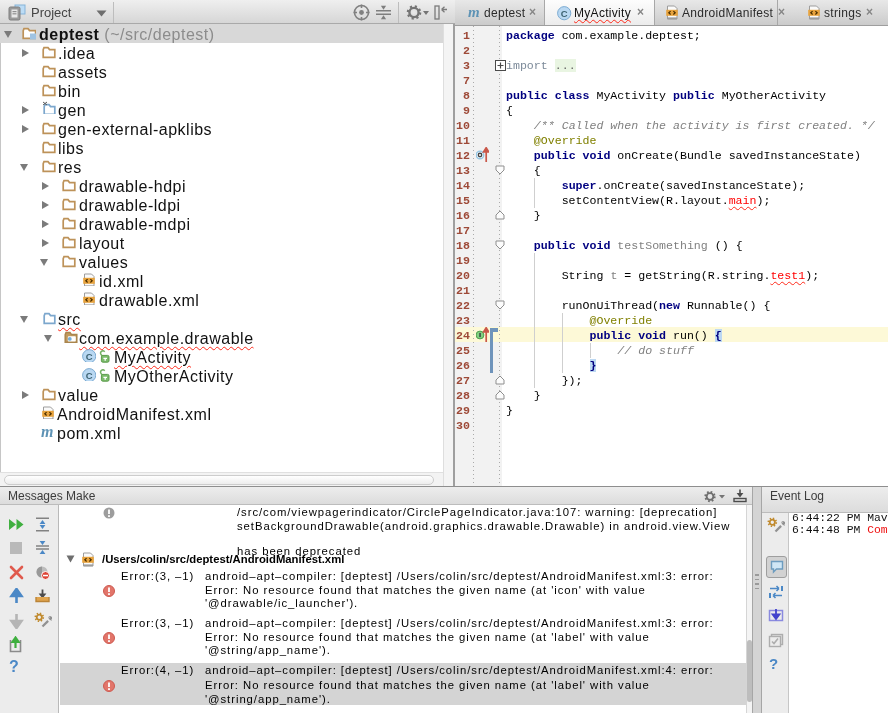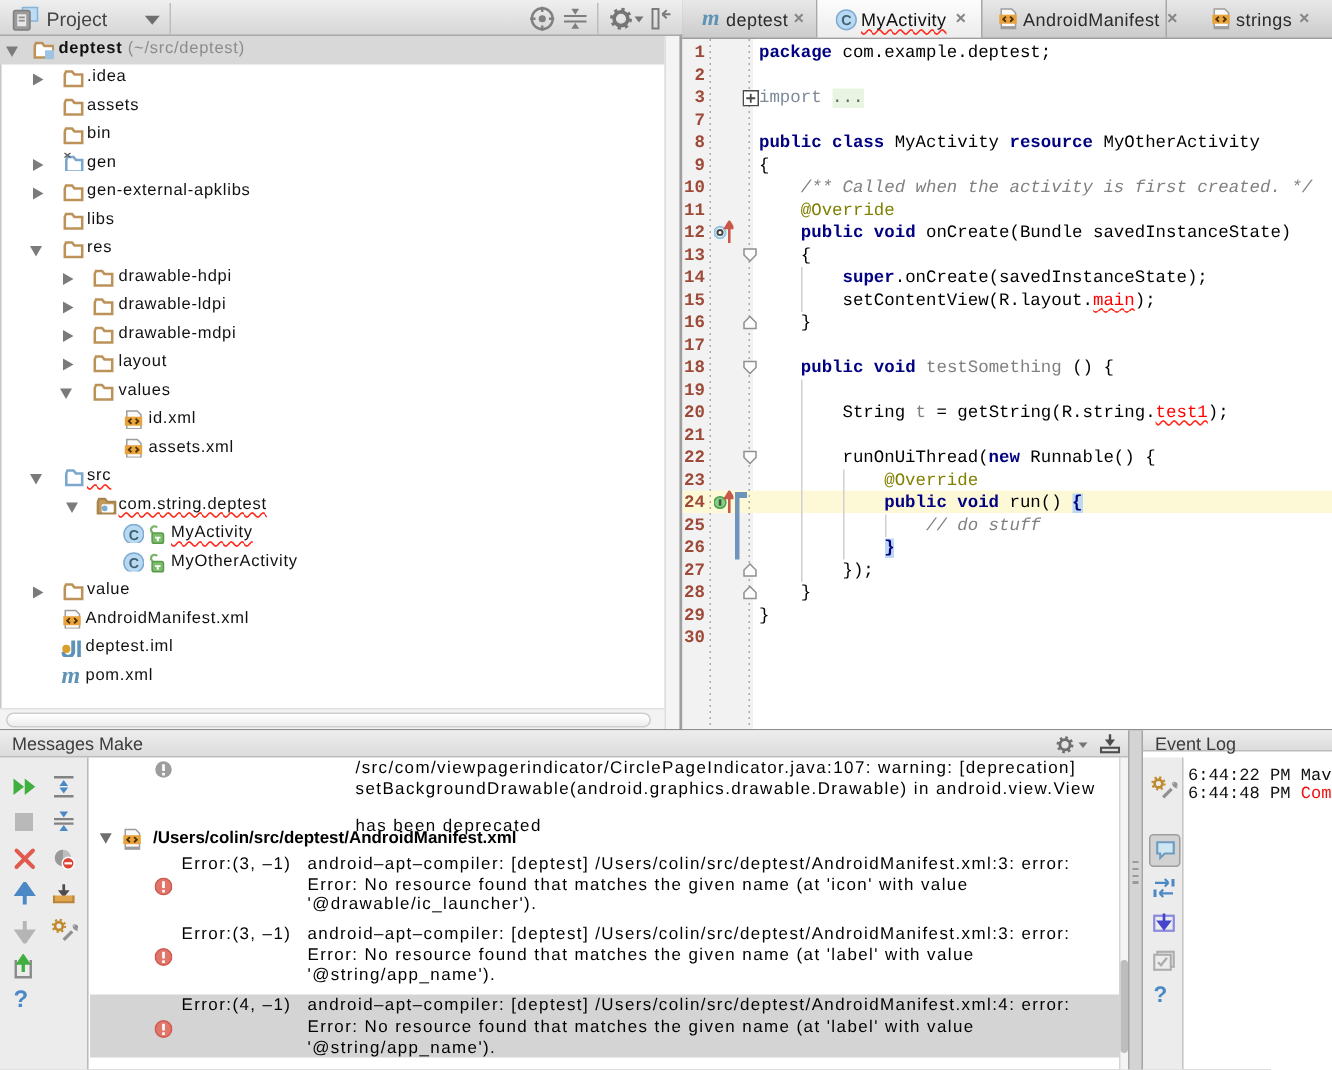--- a/index.html
+++ b/index.html
@@ -9,21 +9,21 @@
   #stage { position:relative; width:888px; height:713px; }
 
   
   #projHeader { left:0; top:0; width:455px; height:24px;
     background:linear-gradient(#efefef,#d6d6d6); border-bottom:1px solid #a9a9a9; }
   #projHeader .vsep { position:absolute; top:2px; width:1px; height:21px; background:#bdbdbd; }
   #projTitle { position:absolute; left:31px; top:5px; font-size:13px; color:#444; }
   #tree { left:0; top:24px; width:443px; height:448px; overflow:hidden; }
   #treeWhite { left:0; top:24px; width:443px; height:448px; background:#fff; }
   .trow { position:relative; height:19px; width:443px; }
-  .trow .lbl { position:absolute; top:2px; font-size:11px; color:#111; white-space:nowrap; letter-spacing:0.5px; }
+  .trow .lbl { position:absolute; top:2px; font-size:16px; color:#111; white-space:nowrap; letter-spacing:0.5px; }
   .trow .gray { color:#8c8c8c; }
   .arr { position:absolute; top:6px; width:0; height:0; }
   .arr.closed { border-left:7px solid #7b7b7b; border-top:4.5px solid transparent; border-bottom:4.5px solid transparent; }
   .arr.open { border-top:7px solid #7b7b7b; border-left:4.5px solid transparent; border-right:4.5px solid transparent; top:7px; }
   .ticon { position:absolute; top:3px; width:14px; height:13px; }
   .err-squiggle { text-decoration:underline; text-decoration-style:wavy; text-decoration-color:#ff2a1a; text-decoration-thickness:1px; text-underline-offset:2px; }
   #selRow { left:0; top:24px; width:443px; height:19px; background:#d8d8d8; }
   #treeScrollV { left:443px; top:24px; width:10px; height:463px; background:#f4f4f4; border-left:1px solid #dedede; }
   #treeScrollH { left:0px; top:472px; width:443px; height:15px; background:#f3f3f3; border-top:1px solid #e0e0e0; }
   #treeScrollH .thumb { position:absolute; left:4px; top:2px; width:430px; height:10px; background:linear-gradient(#ffffff,#ededed); border:1px solid #cdcdcd; border-radius:5px; }
@@ -59,21 +59,21 @@
   #msgPanel { left:0; top:487px; width:752px; height:226px; background:#fff; }
   #msgHeader { position:absolute; left:0; top:0; width:752px; height:18px;
     background:linear-gradient(#ededed,#dcdcdc); border-bottom:1px solid #bcbcbc; }
   #msgHeader .t { position:absolute; left:8px; top:2px; font-size:12px; color:#3c3c3c; }
   #msgTools { position:absolute; left:0; top:18px; width:59px; height:208px; background:#ececec; border-right:1px solid #b9b9b9; }
   #msgSel { position:absolute; left:60px; top:176px; width:686px; height:42px; background:#d4d4d4; }
   .mline { position:absolute; font-size:11.3px; color:#000; white-space:nowrap; letter-spacing:0.95px; }
   .mbold { font-weight:bold; letter-spacing:0 !important; }
 
   #elPanel { left:762px; top:487px; width:126px; height:226px; background:#fff; }
-  #elHeader { position:absolute; left:0; top:0; width:126px; height:14px;
+  #elHeader { position:absolute; left:0; top:0; width:126px; height:26px;
     background:linear-gradient(#ededed,#dcdcdc); border-bottom:1px solid #bcbcbc; }
   #elHeader .t { position:absolute; left:8px; top:2px; font-size:12px; color:#3c3c3c; }
   #elTools { position:absolute; left:0; top:18px; width:27px; height:208px; background:#ececec; border-right:1px solid #c6c6c6; }
   .eline { position:absolute; font-family:"Liberation Mono",monospace; font-size:11.4px; color:#111; white-space:nowrap; }
   #botSplit { left:752px; top:487px; width:10px; height:226px; background:#d4d4d4; border-left:1px solid #a6a6a6; border-right:1px solid #a6a6a6; }
 </style>
 </head>
 <body>
 <div id="stage">
 
@@ -180,37 +180,37 @@
         </svg>
         <span class="lbl" style="left:99px">id.xml</span>
       </div>
     <div class="trow">
         <svg class="ticon" style="left:82px;top:2px" width="14" height="16">
           <path d="M2.5 1 h7 l2.5 2.5 V14 h-9.5 z" fill="#fafafa" stroke="#9d9d9d"></path>
           <rect x="1.2" y="4.8" width="11.6" height="6" fill="#e8a33d"></rect>
           <path d="M5.6 6.1 L3.8 7.8 L5.6 9.5 M8.4 6.1 L10.2 7.8 L8.4 9.5" stroke="#4c3000" stroke-width="1.2" fill="none"></path>
           <rect x="2.5" y="12.4" width="9.5" height="1.8" fill="#9d9d9d"></rect>
         </svg>
-        <span class="lbl" style="left:99px">assets.xml</span>
+        <span class="lbl" style="left:99px">drawable.xml</span>
       </div>
     <div class="trow">
         <span class="arr open" style="left:20px"></span>
         <svg class="ticon" style="left:42px" width="14" height="13">
           <path d="M2.2 11.3 V3.6 L3 1.6 H7 L8.6 3.6 H12.8 V11.3 Z" fill="#fff" stroke="#7ca7cd" stroke-width="1.7"></path>
         </svg>
         <span class="lbl err-squiggle" style="left:58px">src</span>
       </div>
     <div class="trow">
         <span class="arr open" style="left:44px"></span>
         <svg class="ticon" style="left:64px" width="14" height="13">
           <path d="M1.2 11.3 V3.6 L2 1.6 H6 L7.6 3.6 H12.8 V11.3 Z" fill="#c19a5e" stroke="#a9854e" stroke-width="1.5"></path>
           <rect x="3.8" y="5.2" width="8" height="5.4" rx="0.8" fill="#fff"></rect>
           <circle cx="5.8" cy="7.9" r="1.9" fill="#79aed8"></circle>
         </svg>
-        <span class="lbl err-squiggle" style="left:79px">com.string.deptest</span>
+        <span class="lbl err-squiggle" style="left:79px">com.example.drawable</span>
       </div>
     <div class="trow">
         <svg class="ticon" style="left:82px;top:2px" width="15" height="15">
           <circle cx="7.2" cy="7.2" r="6.6" fill="#b9d8f2" stroke="#7cabd2"></circle>
           <text x="7.2" y="10.8" font-family="Liberation Sans" font-size="9.5" font-weight="bold" fill="#3c6272" text-anchor="middle">C</text>
         </svg>
         <svg class="ticon" style="left:98px;top:3px" width="13" height="13">
           <path d="M3.4 5.6 V3.8 a2.3 2.3 0 0 1 4.6 0" fill="none" stroke="#74b264" stroke-width="1.5" transform="rotate(-40 4.5 4.5)"></path>
           <rect x="3.4" y="5.4" width="7.6" height="6.8" rx="1.4" fill="#7cbc6c" stroke="#5a9a4a"></rect>
           <path d="M5.4 8.4 h3.6 M7.2 8.4 v2.4" stroke="#fff" stroke-width="1.3"></path>
@@ -237,28 +237,20 @@
         <span class="lbl" style="left:58px">value</span>
       </div>
     <div class="trow">
         <svg class="ticon" style="left:41px;top:2px" width="14" height="16">
           <path d="M2.5 1 h7 l2.5 2.5 V14 h-9.5 z" fill="#fafafa" stroke="#9d9d9d"></path>
           <rect x="1.2" y="4.8" width="11.6" height="6" fill="#e8a33d"></rect>
           <path d="M5.6 6.1 L3.8 7.8 L5.6 9.5 M8.4 6.1 L10.2 7.8 L8.4 9.5" stroke="#4c3000" stroke-width="1.2" fill="none"></path>
           <rect x="2.5" y="12.4" width="9.5" height="1.8" fill="#9d9d9d"></rect>
         </svg>
         <span class="lbl" style="left:57px">AndroidManifest.xml</span>
-      </div>
-    <div class="trow">
-        <svg class="ticon" style="left:41px;top:2px" width="14" height="14">
-          <path d="M7.8 2 v7.2 a3.4 3.4 0 0 1 -6.8 0.4" fill="none" stroke="#5e93b8" stroke-width="2.6"></path>
-          <line x1="11.7" y1="2" x2="11.7" y2="13.4" stroke="#5e93b8" stroke-width="2.4"></line>
-          <circle cx="3.2" cy="7.6" r="2.7" fill="#d99e2b"></circle>
-        </svg>
-        <span class="lbl" style="left:57px">deptest.iml</span>
       </div>
     <div class="trow">
         <svg class="ticon" style="left:41px;top:1px" width="16" height="15">
           <text x="0" y="12.5" font-family="Liberation Serif" font-size="16" font-weight="bold" font-style="italic" fill="#5e93b5">m</text>
         </svg>
         <span class="lbl" style="left:57px">pom.xml</span>
       </div>
   </div>
   <div class="abs" id="treeScrollV"></div>
   <div class="abs" id="treeScrollH">
@@ -370,21 +362,21 @@
 25
 26
 27
 28
 29
 30</pre>
     <pre id="code"><span class="kw">package</span> com.example.deptest;
 
 <span style="color:#7c8a99;font-weight:normal">import</span> <span class="fold">...</span>
 
-<span class="kw">public class</span> MyActivity <span class="kw">resource</span> MyOtherActivity
+<span class="kw">public class</span> MyActivity <span class="kw">public</span> MyOtherActivity
 {
     <span class="cmt">/** Called when the activity is first created. */</span>
     <span class="ann">@Override</span>
     <span class="kw">public void</span> onCreate(Bundle savedInstanceState)
     {
         <span class="kw">super</span>.onCreate(savedInstanceState);
         setContentView(R.layout.<span class="errr err-squiggle">main</span>);
     }
 
     <span class="kw">public void</span> <span class="gr">testSomething</span> () {

